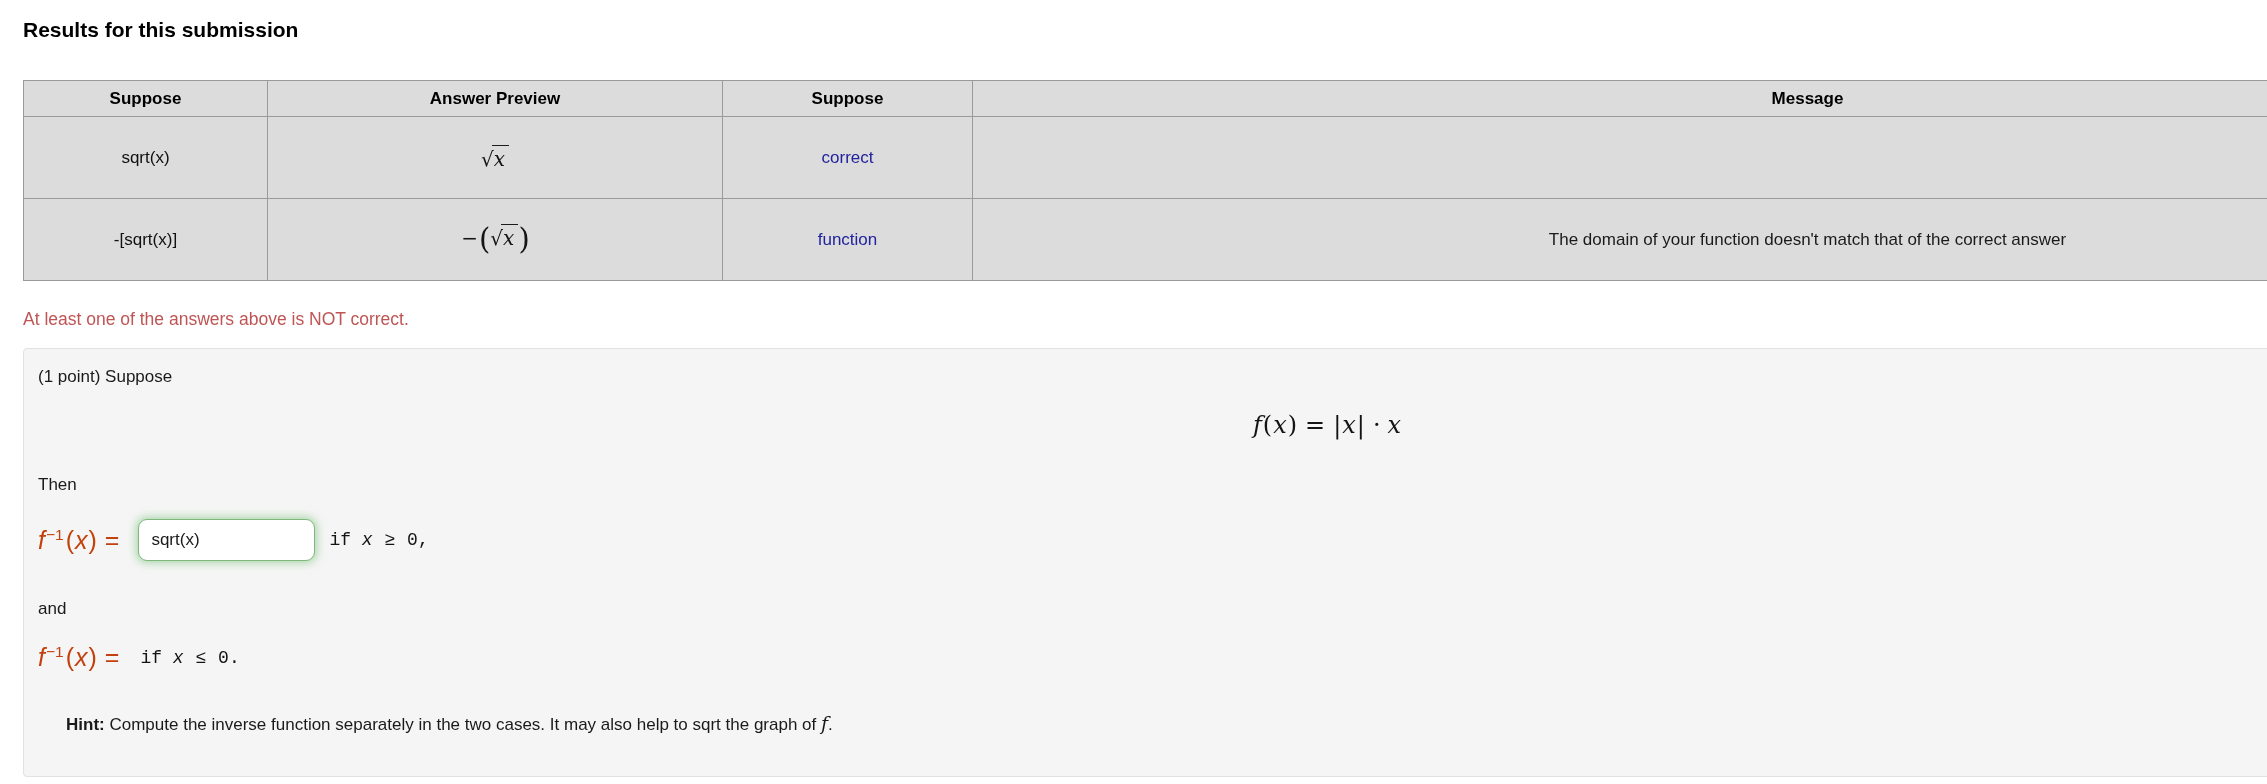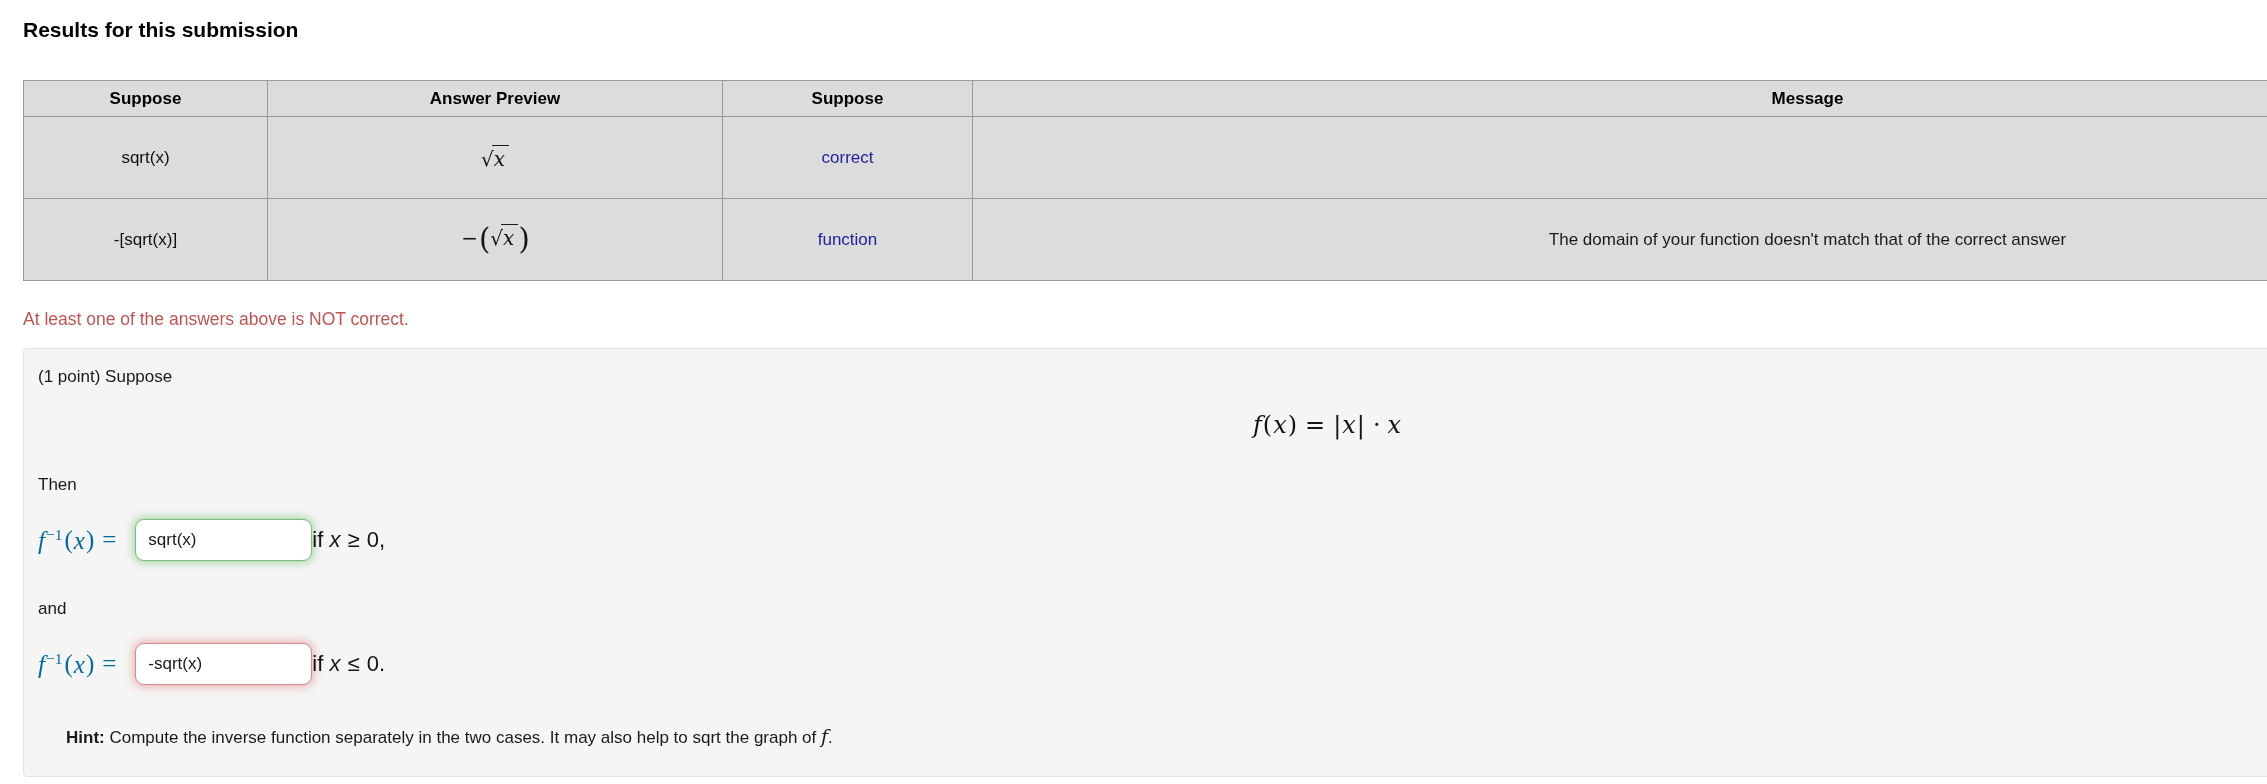--- a/index.html
+++ b/index.html
@@ -73,41 +73,41 @@
   }
   .problem .plain { font-size:17px; color:#1a1a1a; }
   .points-line { margin:2px 0 0 0; }
   .equation-line {
     margin:24px 0 0 0; width:2578px;
     text-align:center;
     font-family:"DejaVu Serif", serif; font-size:24px; color:#141414;
   }
   .then-line { margin:36px 0 0 0; }
   .case-row { margin:24px 0 0 0; display:flex; align-items:center; }
-  .lhs { font-family:Liberation Serif, serif; font-size:25px; color:#0369a1; white-space:nowrap; }
+  .lhs { font-family:Liberation Sans, sans-serif; font-size:25px; color:#c2410c; white-space:nowrap; }
   .answer-input {
     box-sizing:border-box;
     margin-left:12px;
     width:177px; height:42px;
     border-radius:9px;
     background:#ffffff;
     font-family:"Liberation Sans", sans-serif;
     font-size:17px; color:#1a1a1a;
     padding:0 12px;
     outline:none;
   }
   .answer-correct {
     border:1.5px solid var(--correct-border, #7db87d);
     box-shadow:0 0 9px 2px rgba(110,190,110,0.55);
   }
   .answer-incorrect {
     border:1.5px solid var(--incorrect-border, #d18a8a);
     box-shadow:0 0 9px 2px rgba(224,122,122,0.55);
   }
-  .cond { margin-left:0; font-family:Liberation Sans, sans-serif; font-size:22px; color:#141414; white-space:nowrap; }
+  .cond { margin-left:14px; font-family:Liberation Mono, monospace; font-size:18px; color:#141414; white-space:nowrap; }
   .and-line { margin:38px 0 0 0; }
   .hint-line { margin:40px 0 0 0; font-size:17px; color:#1a1a1a; }
   .hint-label { font-weight:bold;margin-left:28px; }
   .hint-f { font-family:"DejaVu Serif", serif; font-style:italic; font-size:19px; }
 </style>
 </head>
 <body>
 
 <div class="page">
 
@@ -159,20 +159,19 @@
     <div class="case-row">
       <span class="lhs"><span class="mi">f</span><sup class="minv">−1</sup><span class="mo0">(</span><span class="mi">x</span><span class="mo0">)</span><span class="mo">=</span></span>
       <input type="text" class="answer-input answer-correct" value="sqrt(x)" style="">
       <span class="cond"><span>if</span> <span class="mi">x</span> <span class="mo0">≥</span> <span>0,</span></span>
     </div>
 
     <div class="plain and-line">and</div>
 
     <div class="case-row">
       <span class="lhs"><span class="mi">f</span><sup class="minv">−1</sup><span class="mo0">(</span><span class="mi">x</span><span class="mo0">)</span><span class="mo">=</span></span>
-      <input type="text" class="answer-input answer-incorrect" value="-sqrt(x)" style="">
       <span class="cond"><span>if</span> <span class="mi">x</span> <span class="mo0">≤</span> <span>0.</span></span>
     </div>
 
     <div class="hint-line"><span class="hint-label">Hint:</span> <span>Compute the inverse function separately in the two cases. It may also help to sqrt the graph of</span> <span class="hint-f">f</span><span>.</span></div>
 
   </div>
 </div>
 
 </body></html>

